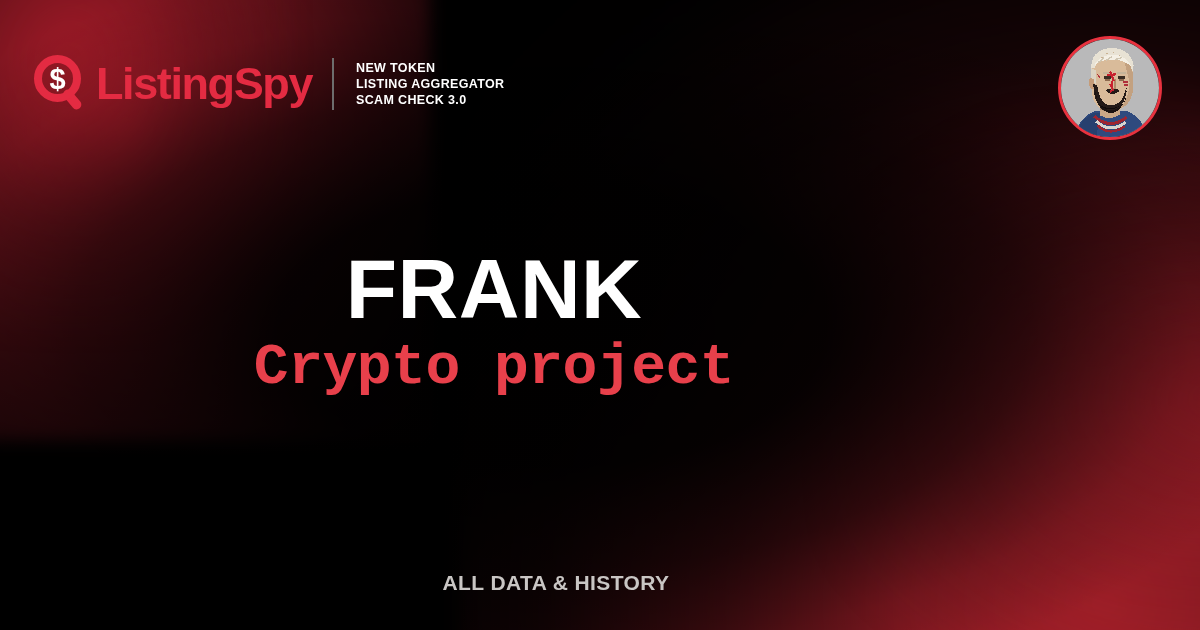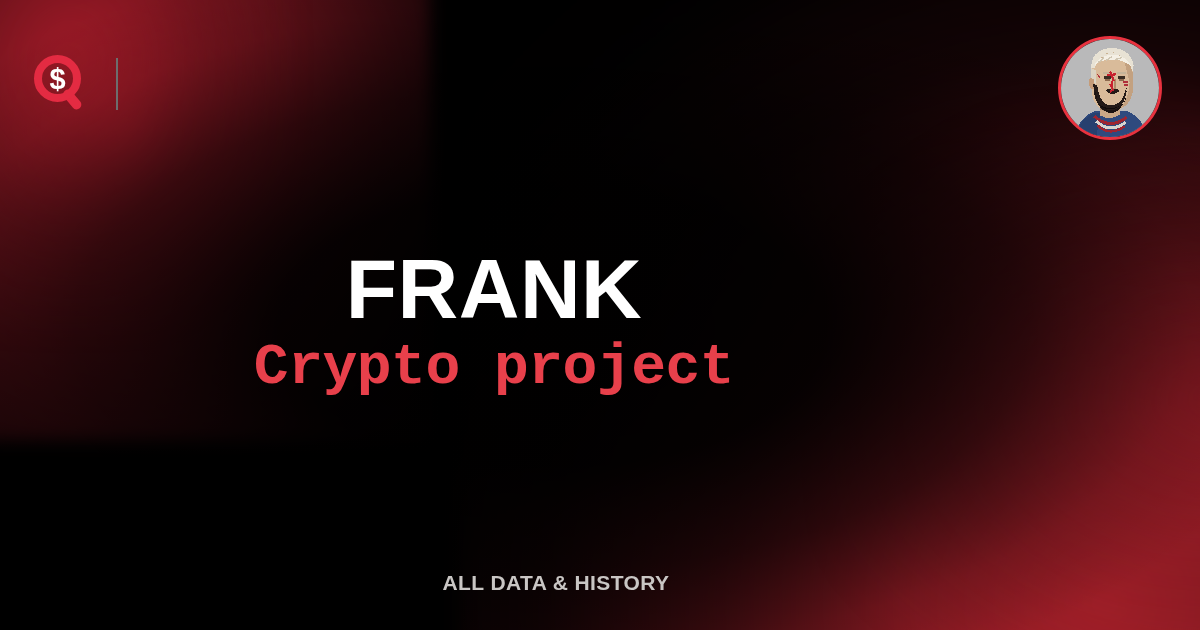--- a/index.html
+++ b/index.html
@@ -214,23 +214,29 @@
         <svg viewBox="0 0 56 58" xmlns="http://www.w3.org/2000/svg">
 
           <rect x="33.5" y="33" width="9.5" height="23" rx="4.7" transform="rotate(-40 38.2 44.5)" fill="#E42B42"></rect>
 
           <circle cx="23.5" cy="23.5" r="19.5" fill="none" stroke="#E42B42" stroke-width="8"></circle>
 
           <text x="23.5" y="34" text-anchor="middle" font-family="'Liberation Sans', sans-serif" font-size="29" font-weight="700" fill="#ffffff">$</text>
         </svg>
       </span>
 
+      <span class="brand-word">ListingSpy</span>
 
       <span class="brand-divider"></span>
 
+      <span class="brand-tagline">
+        <div>NEW TOKEN</div>
+        <div>LISTING AGGREGATOR</div>
+        <div>SCAM CHECK 3.0</div>
+      </span>
 
     </div>
 
     <div class="avatar">
       <svg viewBox="0 0 100 100" xmlns="http://www.w3.org/2000/svg" shape-rendering="crispEdges">
 
         <rect x="0" y="0" width="100" height="100" fill="#B9B9BA"></rect>
 
         <path d="M18 100 L18 88 Q24 77 36 73 L66 73 Q80 78 84 90 L84 100 Z" fill="#2F4A7E"></path>
         <path d="M18 100 L18 90 Q23 80 33 76 L40 76 L36 100 Z" fill="#27406F"></path>

